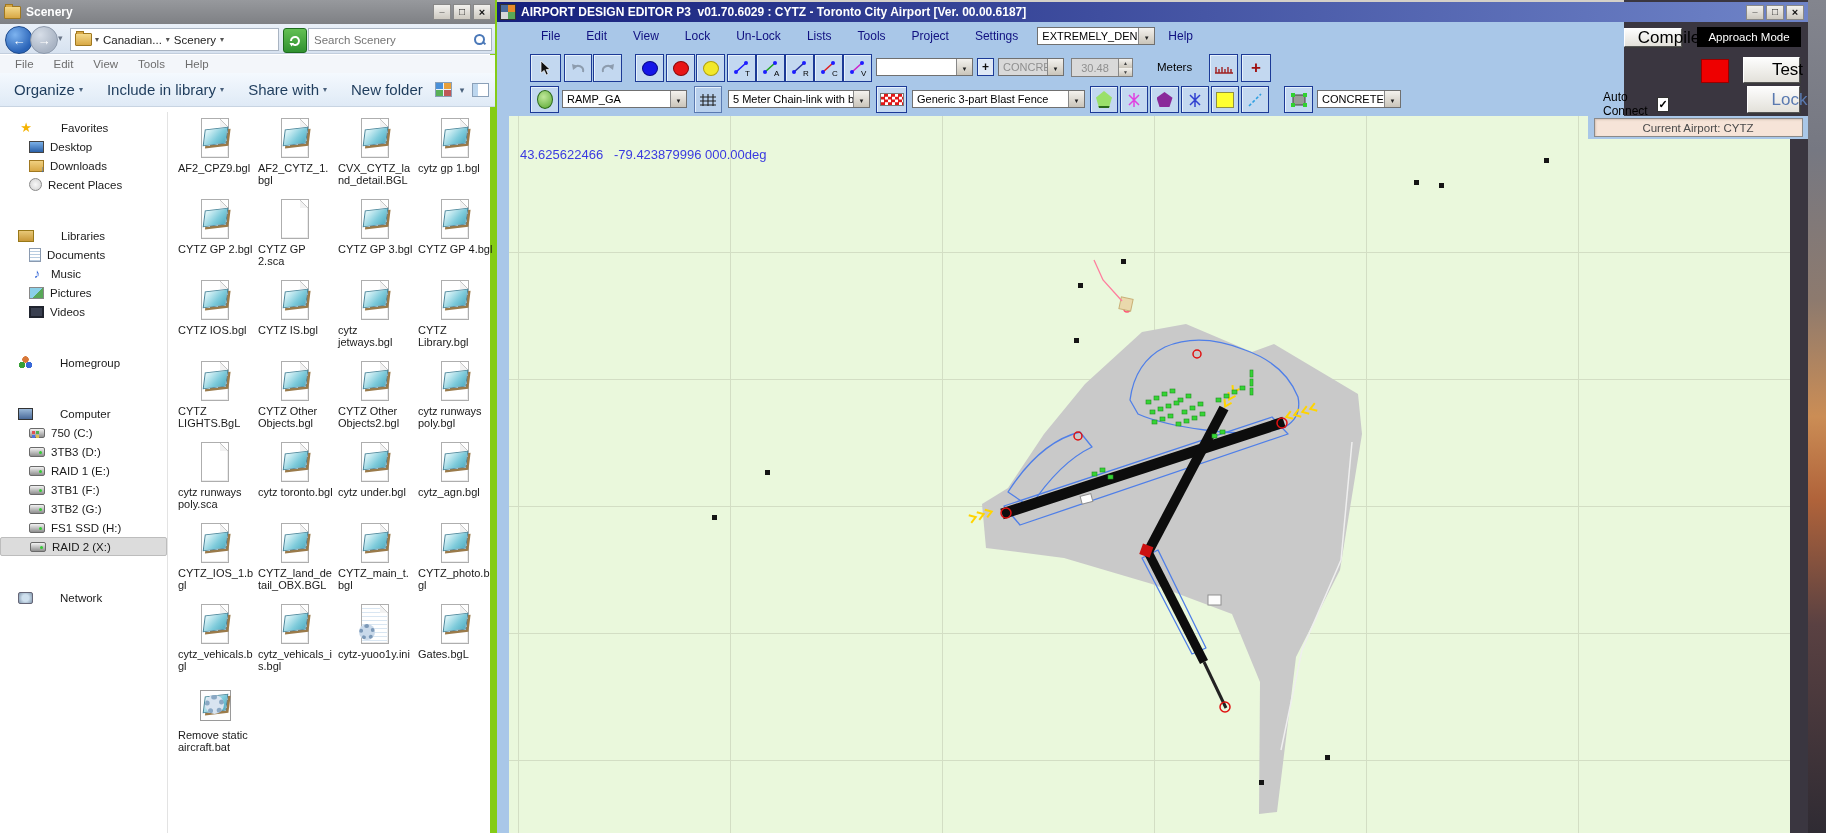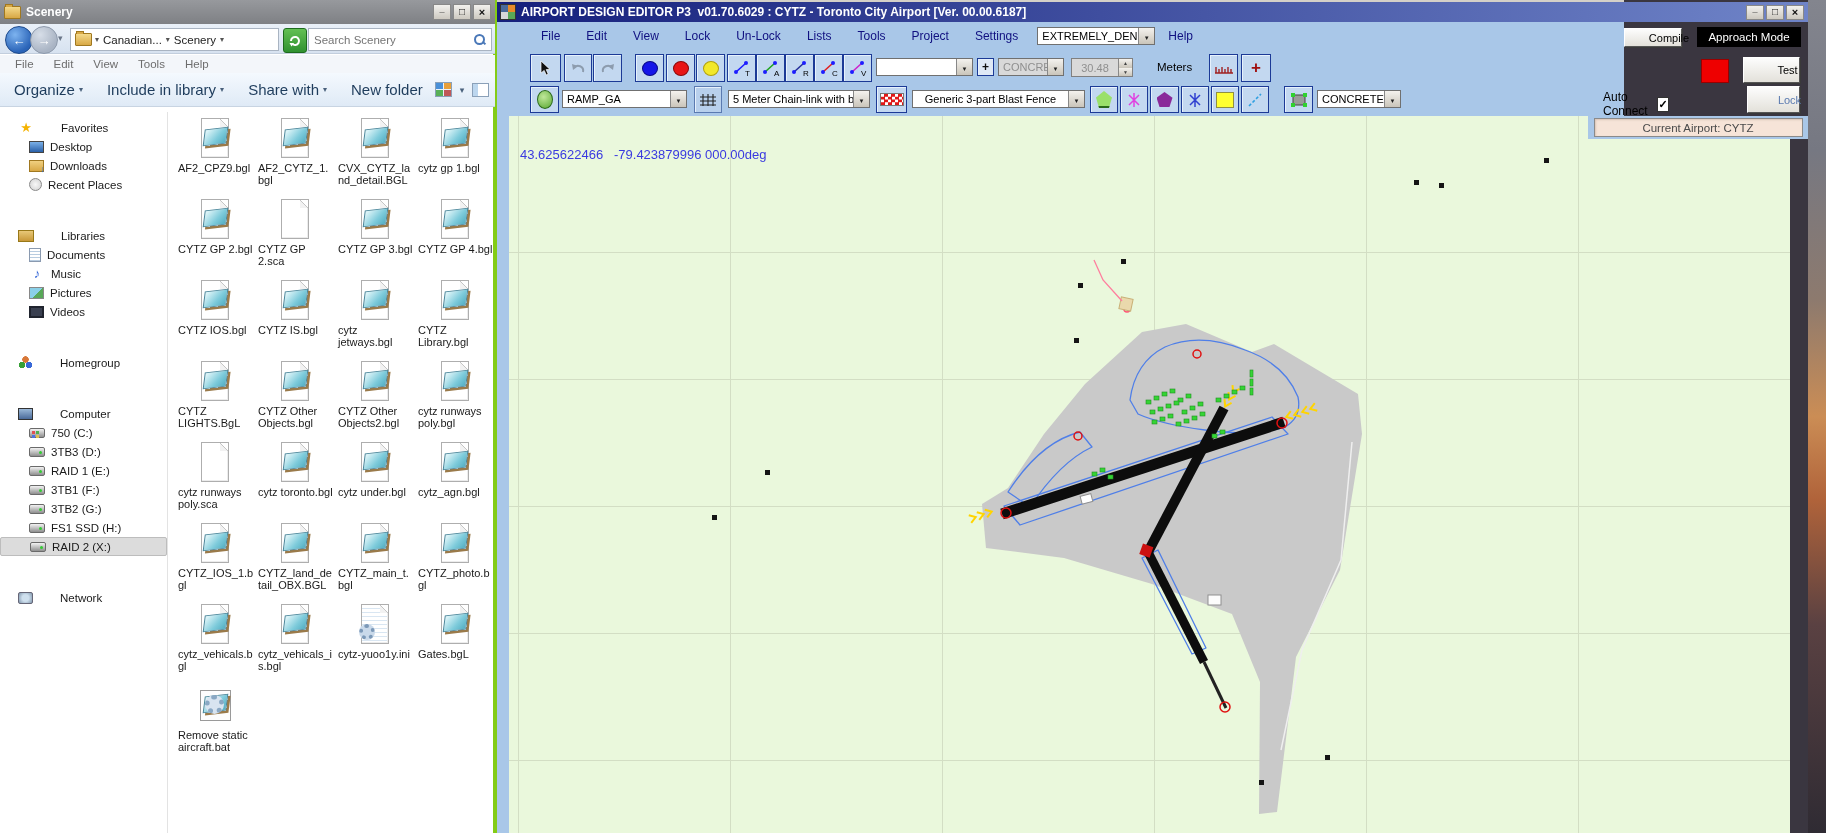--- a/index.html
+++ b/index.html
@@ -2,21 +2,21 @@
 <html><head>
 <meta charset="utf-8">
 <style>
   html,body{margin:0;padding:0;width:1826px;height:833px;overflow:hidden;background:#3a3640;
     font-family:"Liberation Sans", sans-serif;-webkit-font-smoothing:antialiased;}
   .abs{position:absolute;}
   
   #desktop-strip{left:1808px;top:0;width:18px;height:833px;
     background:linear-gradient(#83858e 0%,#767882 18%,#8d7a6e 36%,#cb8d55 50%,#b0633a 60%,#5a4142 75%,#2f2b33 100%);}
   
-  #explorer{left:0;top:0;width:497px;height:833px;background:#fff;border-right:4px solid #84cc16;box-sizing:border-box;}
+  #explorer{left:0;top:0;width:497px;height:833px;background:#fff;border-right:7px solid #84cc16;box-sizing:border-box;}
   #exp-title{left:0;top:0;width:495px;height:24px;background:linear-gradient(#97999d,#7e8084);display:flex;align-items:center;padding-left:4px;box-sizing:border-box;}
   #exp-title .ttl{color:#fff;font-weight:bold;font-size:12px;margin-left:5px;white-space:pre;}
   .folder-ico{width:15px;height:11px;background:linear-gradient(#f4d98a,#d8a845);border:1px solid #a07820;border-radius:1px;position:relative;}
   .folder-ico::before{content:"";position:absolute;top:-3px;left:0;width:6px;height:2px;background:#d8a845;border:1px solid #a07820;border-bottom:none;}
   .winbtns{display:flex;gap:2px;margin-left:auto;margin-right:4px;}
   .wbtn{width:16px;height:14px;background:linear-gradient(#f2f1ee,#cdc9c0);border:1px solid #888;display:flex;align-items:center;justify-content:center;font-size:9px;font-weight:bold;color:#111;line-height:1;}
   .glyph-min::before{content:"_";position:relative;top:-3px;}
   .glyph-max::before{content:"□";font-size:10px;}
   .glyph-close::before{content:"×";font-size:11px;}
   #exp-nav{left:0;top:24px;width:495px;height:30px;background:linear-gradient(#e9f0f8,#d7e2f0);border-bottom:1px solid #c2cedd;box-sizing:border-box;}
@@ -104,21 +104,21 @@
   .ade-ico{width:14px;height:14px;background:conic-gradient(#e88a2a 0 25%,#58a858 25% 50%,#d8d8d8 50% 75%,#4a6a9a 75%);border:1px solid #333;}
   #ade-title .winbtns .wbtn{width:16px;height:13px;}
   #ade-menu{left:0;top:20px;width:1311px;height:27px;display:flex;align-items:center;padding-left:31px;box-sizing:border-box;}
   #ade-menu .mi{font-size:12px;color:#101080;padding:0 13px;}
   .dd{display:flex;align-items:center;background:#fff;border:1px solid #707070;box-sizing:border-box;height:18px;font-size:11px;color:#000;}
   .dd .txt{flex:1;padding:0 4px;white-space:nowrap;overflow:hidden;}
   .dd-btn{width:15px;height:100%;background:linear-gradient(#f4f2ee,#cac5ba);border-left:1px solid #888;display:flex;align-items:center;justify-content:center;flex:none;}
   .dd-btn .caret::before{content:"▼";font-size:6px;color:#222;}
   .dd.dis{background:#d9d9d9;color:#8f8f8f;}
   #density-dd{width:118px;margin-left:6px;}
-  .clsbtn{background:linear-gradient(#fdfdfd,#e3e1da);border:1px solid #555;border-top-color:#fff;border-left-color:#fff;box-shadow:1px 1px 0 #3a3a3a;display:flex;align-items:center;justify-content:center;font-size:11px;color:#000;box-sizing:border-box;padding-left:32px;}
+  .clsbtn{background:linear-gradient(#fdfdfd,#e3e1da);border:1px solid #555;border-top-color:#fff;border-left-color:#fff;box-shadow:1px 1px 0 #3a3a3a;display:flex;align-items:center;justify-content:center;font-size:17px;color:#000;box-sizing:border-box;padding-left:32px;}
   #compile-btn{left:1127px;top:26px;width:58px;height:19px;}
   #approach-btn{left:1200px;top:25px;width:104px;height:20px;background:#000;color:#fff;display:flex;align-items:center;justify-content:center;font-size:11.5px;}
   #test-btn{left:1246px;top:55px;width:57px;height:26px;}
   #lock-btn{left:1250px;top:84px;width:53px;height:27px;color:#5a7ab0;}
   #red-square{left:1204px;top:57px;width:26px;height:22px;background:#ee0000;border:1px solid #900;}
   #autoconnect{left:1106px;top:88px;display:flex;align-items:center;gap:6px;font-size:12px;color:#000;}
   .chkbox{width:13px;height:13px;background:#fff;border:1px solid #333;display:flex;align-items:center;justify-content:center;font-size:11px;font-weight:bold;color:#000;}
   .chk::before{content:"✓";}
   
   .tbtn{position:absolute;background:#c3d8f0;border:1px solid #1c3a96;box-shadow:inset 1px 1px 0 #e6f1fc;display:flex;align-items:center;justify-content:center;box-sizing:border-box;}
@@ -680,21 +680,21 @@
   </div>
   <div class="dd abs" style="left:231px;top:88px;width:142px;">
     <span class="txt">5 Meter Chain-link with be</span>
     <span class="dd-btn">
         <span class="caret"></span>
       </span>
   </div>
   <div class="tbtn" style="left:379px;top:84px;width:31px;height:27px;">
     <span style="width:22px;height:11px;border:1px solid #777;background:conic-gradient(#e01818 25%,#fff 0 50%,#e01818 0 75%,#fff 0) 0 0/7px 5.5px;"></span>
   </div>
-  <div class="dd abs" style="left:415px;top:88px;width:173px;text-align:center;">
+  <div class="dd abs" style="left:415px;top:88px;width:173px;">
     <span class="txt">Generic 3-part Blast Fence</span>
     <span class="dd-btn">
         <span class="caret"></span>
       </span>
   </div>
   <div class="tbtn" style="left:593px;top:84px;width:28px;height:27px;">
     <span class="pent" style="background:#9ae06a;border-bottom:2px solid #2a6a1a;"></span>
   </div>
   <div class="tbtn" style="left:623px;top:84px;width:28px;height:27px;">
     <svg width="14" height="14" viewBox="0 0 14 14">

